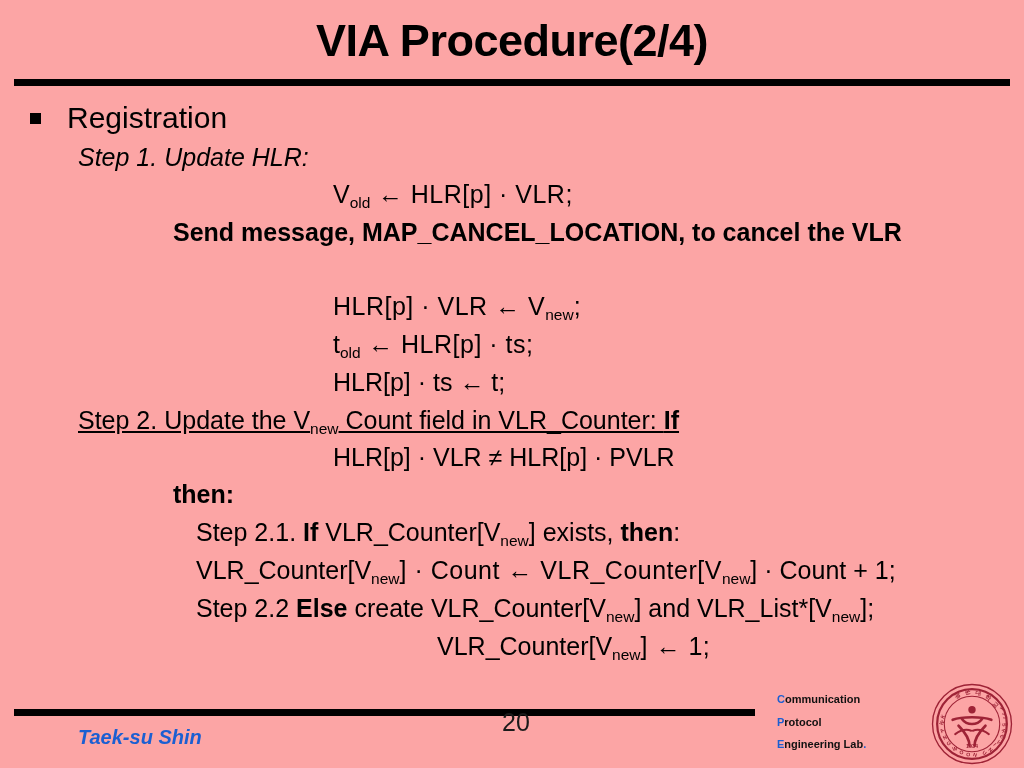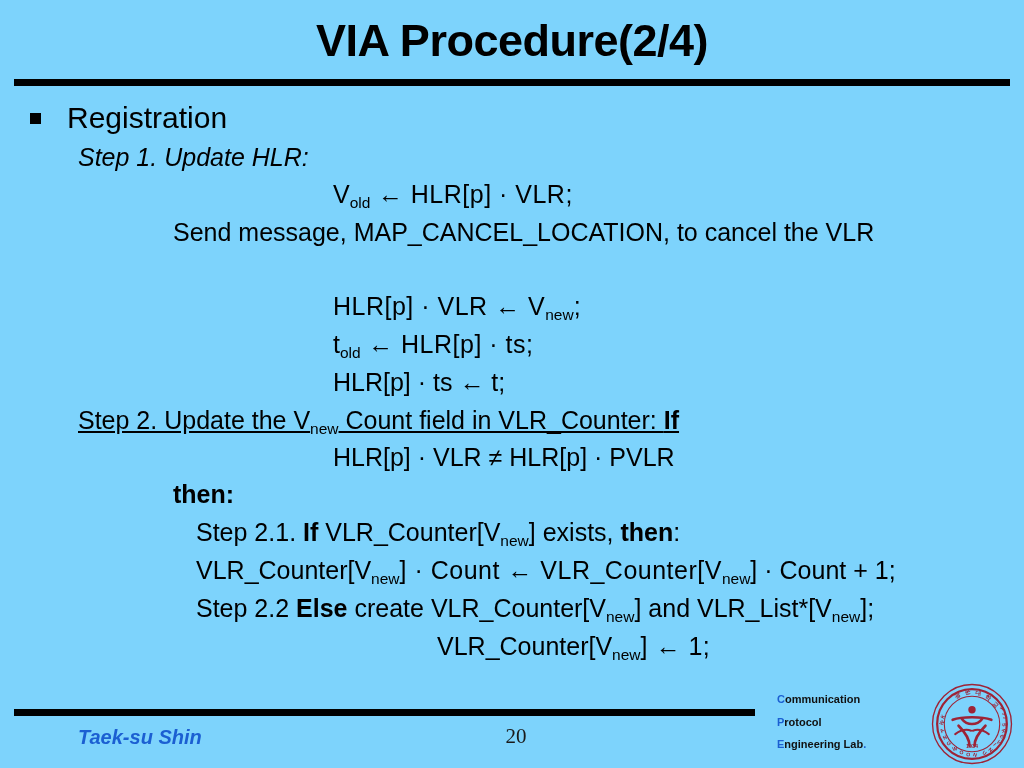--- a/index.html
+++ b/index.html
@@ -11,21 +11,21 @@
   body {
     font-family: "Liberation Sans", sans-serif;
     color: #000000;
     -webkit-font-smoothing: antialiased;
   }
   #slide {
     position: relative;
     width: 1024px;
     height: 768px;
     overflow: hidden;
-    background: #7dd3fc;
+    background: #fca5a5;
   }
 
   
   #slide-title {
     position: absolute;
     left: 0;
     top: 14px;
     width: 1024px;
     text-align: center;
     font-size: 45px;
@@ -111,26 +111,25 @@
     top: 726px;
     font-size: 20px;
     font-weight: bold;
     font-style: italic;
     color: #1b5fd2;
     white-space: nowrap;
   }
   #footer-page {
     position: absolute;
     left: 486px;
-    top: 724px;
+    top: 708px;
     width: 60px;
     text-align: center;
-    font-size: 21px;
+    font-size: 25px;
     color: #1a1a1a;
-    font-family: Liberation Serif, serif;
   }
 
   
   #lab-logo {
     position: absolute;
     left: 777px;
     top: 688px;
     width: 150px;
     font-size: 11px;
     font-weight: bold;
@@ -164,21 +163,21 @@
       <span id="bullet-square"></span>
       <span id="bullet-label">Registration</span>
     </div>
 
     <div class="line" style="left:78px; top:46px;font-style:italic;">Step 1. Update HLR:</div>
 
     <div class="line" style="left:333px; top:83px;">
       <span>V</span><sub>old</sub><span class="arrow"> ← HLR[p] · VLR;</span>
     </div>
 
-    <div class="line" style="left:173px; top:121px;">Send message, MAP_CANCEL_LOCATION, to cancel the VLR</div>
+    <div class="line" style="left:173px; top:121px;font-weight:bold;">Send message, MAP_CANCEL_LOCATION, to cancel the VLR</div>
 
 
     <div class="line" style="left:333px; top:195px;">
       <span class="arrow">HLR[p] · VLR ← V</span><sub>new</sub><span>;</span>
     </div>
 
     <div class="line" style="left:333px; top:233px;">
       <span>t</span><sub>old</sub><span class="arrow"> ← HLR[p] · ts;</span>
     </div>
 

